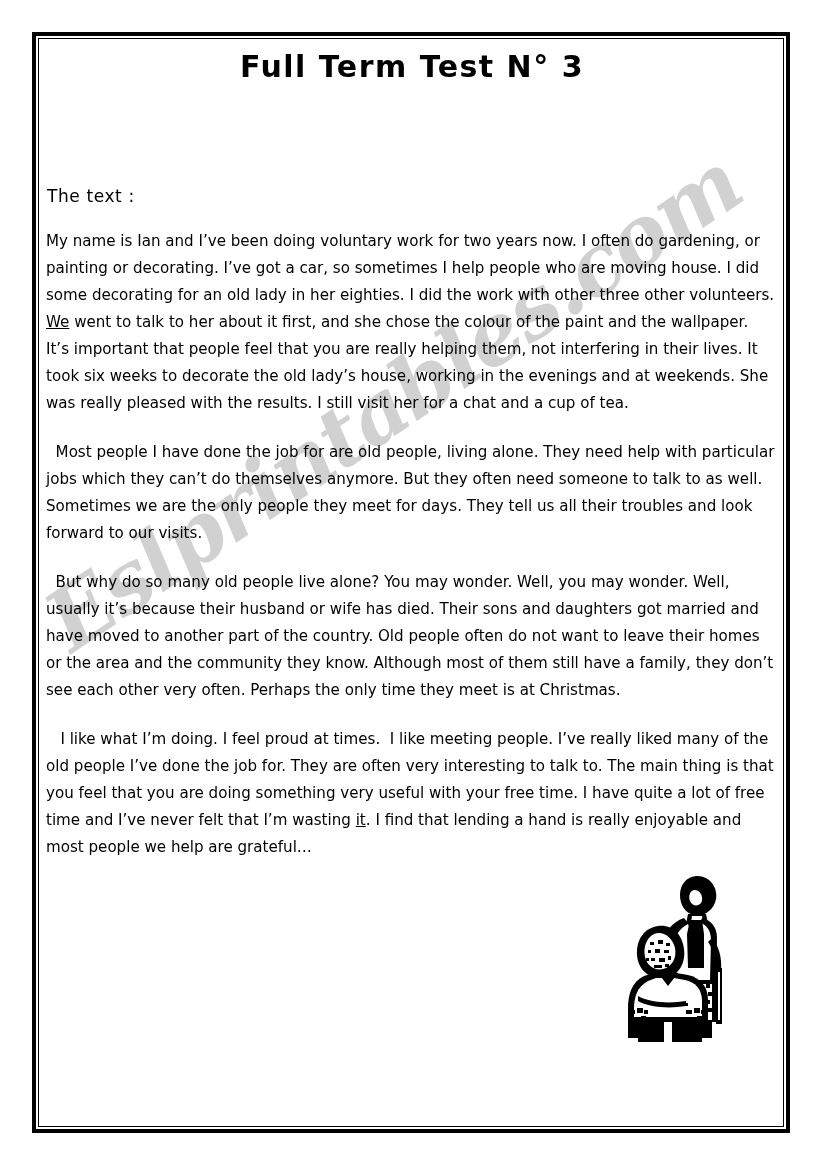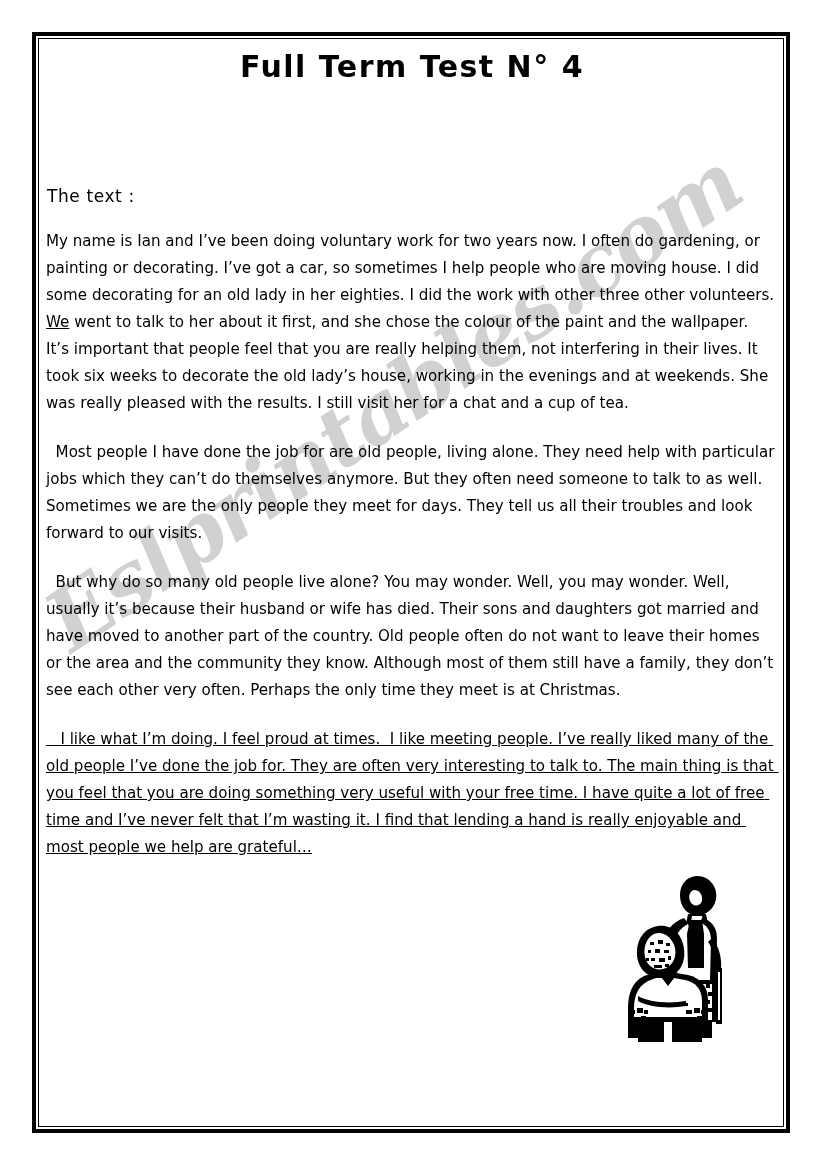--- a/index.html
+++ b/index.html
@@ -115,21 +115,21 @@
     font-family: "DejaVu Sans", sans-serif;
     font-size: 15.1px;
     line-height: 27px;
     color: #000000;
     text-align: left;
   }
   #text-body p {
     margin: 0 4px 22px 0;
     white-space: pre-wrap;
   }
-  #text-body p:last-child { margin-bottom: 0; text-decoration: underline; }
+  #text-body p:last-child { margin-bottom: 0; }
   #text-body u { text-decoration: underline; }
 
   
   #clipart {
     position: absolute;
     left: 624px;
     top: 872px;
     width: 136px;
     height: 172px;
     z-index: 4;
@@ -142,21 +142,21 @@
 <div id="page">
 
   <div id="watermark">
     <div class="wm-text">Eslprintables.com</div>
   </div>
 
   <div id="sheet-border"></div>
 
   <div id="content">
 
-    <div id="doc-title">Full Term Test N° 4</div>
+    <div id="doc-title">Full Term Test N° 3</div>
 
     <div id="section-label">The text :</div>
 
     <div id="text-body">
         <p><span>My name is Ian and I’ve been doing voluntary work for two years now. I often do gardening, or painting or decorating. I’ve got a car, so sometimes I help people who are moving house. I did some decorating for an old lady in her eighties. I did the work with other three other volunteers. </span><u>We</u><span> went to talk to her about it first, and she chose the colour of the paint and the wallpaper. It’s important that people feel that you are really helping them, not interfering in their lives. It took six weeks to decorate the old lady’s house, working in the evenings and at weekends. She was really pleased with the results. I still visit her for a chat and a cup of tea.</span></p>
         <p><span>  Most people I have done the job for are old people, living alone. They need help with particular jobs which they can’t do themselves anymore. But they often need someone to talk to as well. Sometimes we are the only people they meet for days. They tell us all their troubles and look forward to our visits.</span></p>
         <p><span>  But why do so many old people live alone? You may wonder. Well, you may wonder. Well, usually it’s because their husband or wife has died. Their sons and daughters got married and have moved to another part of the country. Old people often do not want to leave their homes or the area and the community they know. Although most of them still have a family, they don’t see each other very often. Perhaps the only time they meet is at Christmas.</span></p>
         <p><span>   I like what I’m doing. I feel proud at times.  I like meeting people. I’ve really liked many of the old people I’ve done the job for. They are often very interesting to talk to. The main thing is that you feel that you are doing something very useful with your free time. I have quite a lot of free time and I’ve never felt that I’m wasting </span><u>it</u><span>. I find that lending a hand is really enjoyable and most people we help are grateful…</span></p>
       </div>
 

